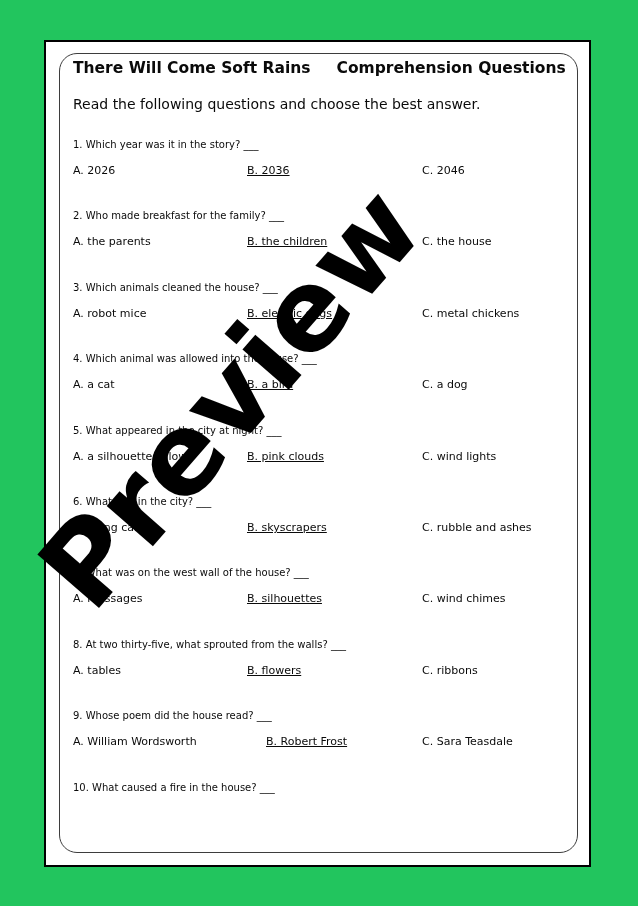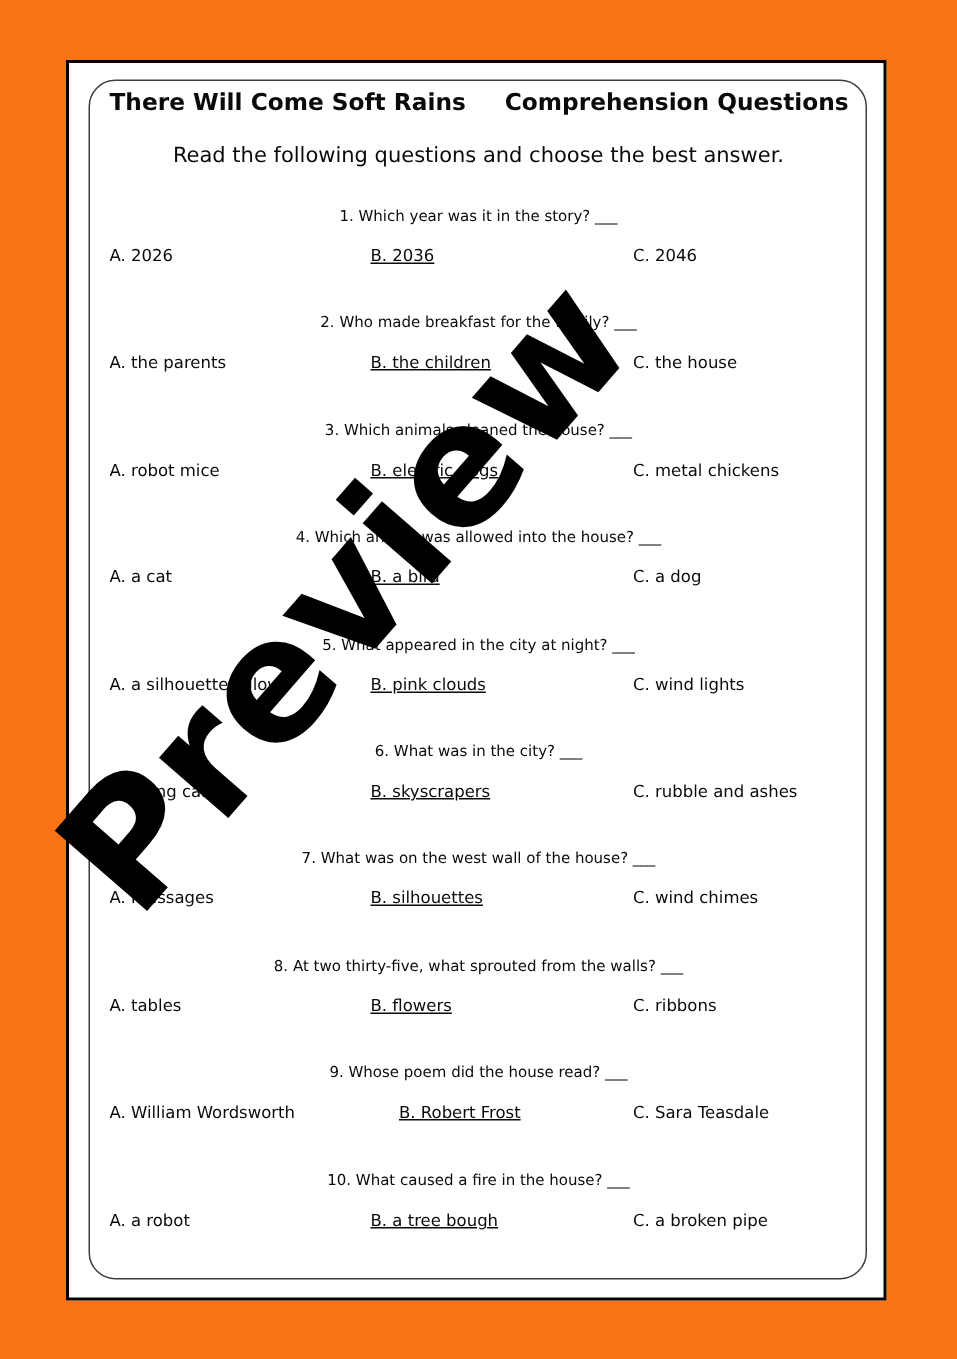--- a/index.html
+++ b/index.html
@@ -4,25 +4,24 @@
 <style>
   html, body {
     margin: 0;
     padding: 0;
     background: #ffffff;
   }
   .page {
     position: relative;
     width: 638px;
     height: 906px;
-    background: #f97316;
+    background: #22c55e;
     overflow: hidden;
     font-family: "DejaVu Sans", "Liberation Sans", sans-serif;
     color: #0a0a0a;
-    text-align: center;
   }
   .outer-frame {
     position: absolute;
     left: 44px;
     top: 40px;
     width: 547px;
     height: 827px;
     border: 2px solid #000000;
     box-sizing: border-box;
     background: #ffffff;
@@ -187,23 +186,18 @@
     <div class="q-prompt">9. Whose poem did the house read? ___</div>
     <div class="q-options">
       <span class="opt opt-a">A. William Wordsworth</span>
       <span class="opt opt-b">B. Robert Frost</span>
       <span class="opt opt-c">C. Sara Teasdale</span>
     </div>
   </div>
 
   <div class="qa-block">
     <div class="q-prompt">10. What caused a fire in the house? ___</div>
-    <div class="q-options">
-      <span class="opt opt-a">A. a robot</span>
-      <span class="opt opt-b">B. a tree bough</span>
-      <span class="opt opt-c">C. a broken pipe</span>
-    </div>
   </div>
 </div>
   </div>
 
   <div class="watermark">Preview</div>
 </div>
 
 </body></html>

